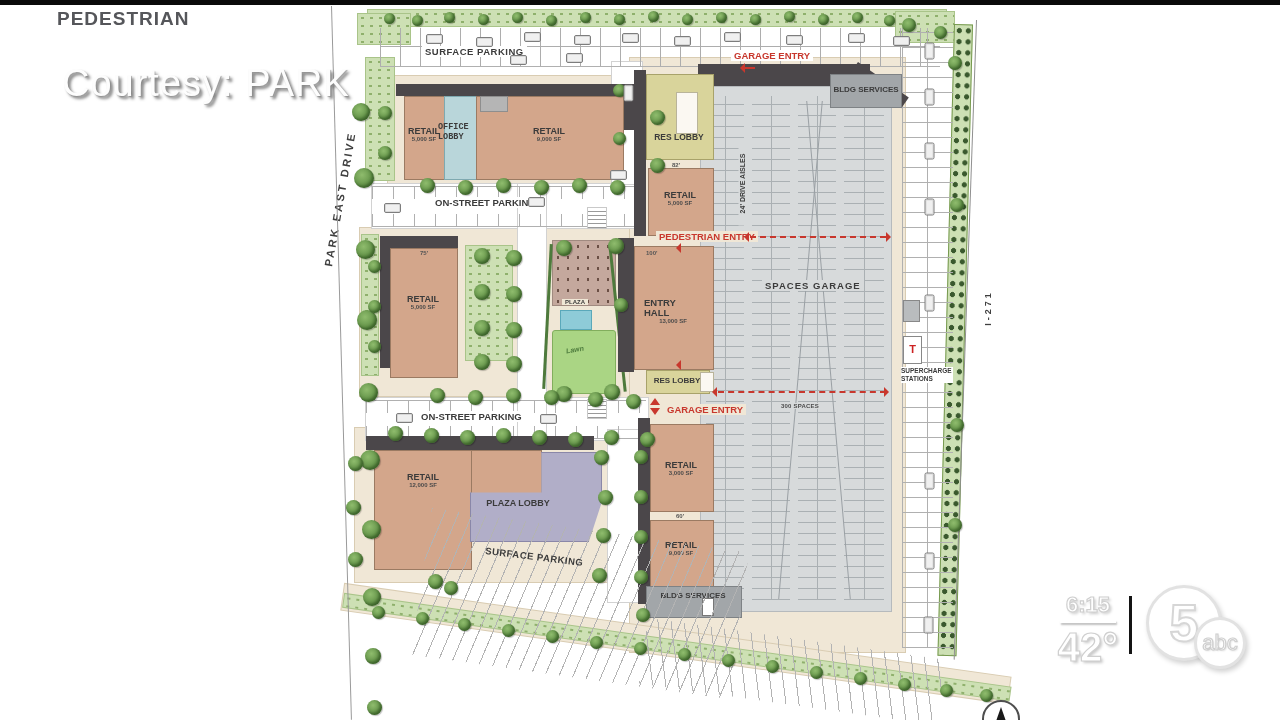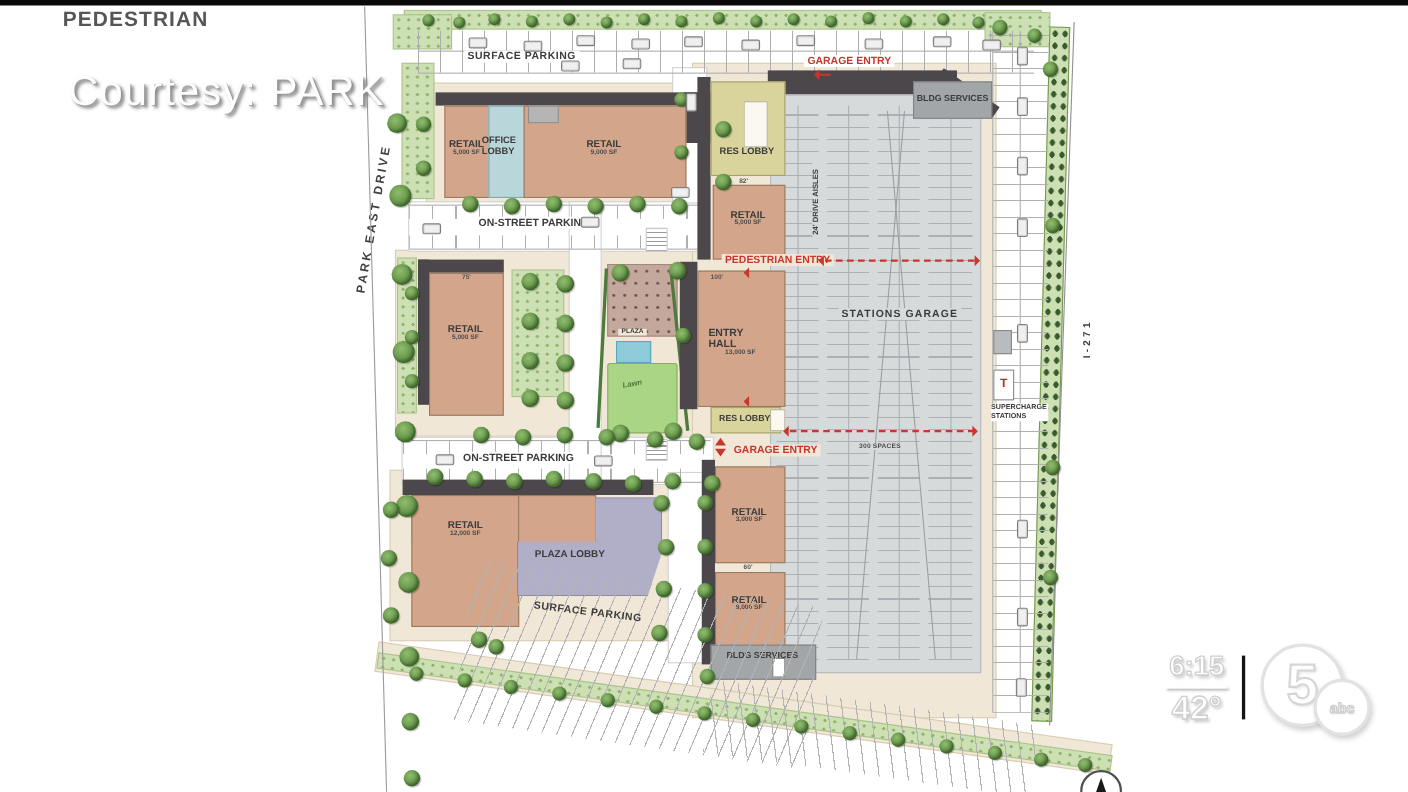--- a/index.html
+++ b/index.html
@@ -57,31 +57,31 @@
   .xwalk{background:#fff;background-image:repeating-linear-gradient(0deg,#9a9a9a 0 1px,transparent 1px 4px);
          box-shadow:0 0 0 1px #c9c9c9;}
   
   #topbar{left:0;top:0;width:1280px;height:5px;background:#0a0a0a;}
   #masterplan-title{left:57px;top:8px;font-size:19px;font-weight:bold;color:#55565a;letter-spacing:1px;}
   #courtesy{left:62px;top:62px;font-size:38px;color:#fdfdfd;letter-spacing:1px;z-index:40;
             text-shadow:3px 3px 3px rgba(125,125,125,.95),1px 1px 1px rgba(160,160,160,.8);}
   .embossed{color:#ffffff;-webkit-text-stroke:1.2px #cfcfcf;
             text-shadow:2px 2px 3px rgba(0,0,0,.22);}
   #timetemp{left:1050px;top:592px;width:76px;text-align:center;z-index:40;}
-  #time-val{font-size:25px;font-weight:bold;}
+  #time-val{font-size:22px;font-weight:bold;}
   #time-rule{width:56px;height:3px;background:#fff;margin:2px auto 2px auto;box-shadow:1px 2px 2px rgba(0,0,0,.25);}
-  #temp-val{font-size:30px;font-weight:bold;}
+  #temp-val{font-size:40px;font-weight:bold;}
   #sep-bar{left:1129px;top:596px;width:3px;height:58px;background:#141414;z-index:40;}
   .logo-circle{position:absolute;border-radius:50%;background:#fff;border:3px solid #e2e2e2;
                box-shadow:2px 3px 5px rgba(0,0,0,.18);display:flex;align-items:center;justify-content:center;}
   #logo-5{left:1146px;top:585px;width:70px;height:70px;z-index:40;}
   #logo-5 span{font-size:52px;font-weight:bold;color:#fff;-webkit-text-stroke:2px #d6d6d6;
                text-shadow:2px 2px 3px rgba(0,0,0,.12);}
   #logo-abc{left:1194px;top:617px;width:46px;height:46px;z-index:41;}
-  #logo-abc span{font-size:13px;font-weight:bold;color:#fff;-webkit-text-stroke:1.2px #cecece;
+  #logo-abc span{font-size:22px;font-weight:normal;color:#fff;-webkit-text-stroke:1.2px #cecece;
                text-shadow:1px 1px 2px rgba(0,0,0,.15);letter-spacing:0;}
   
   #compass{left:982px;top:700px;width:34px;height:34px;border-radius:50%;border:2px solid #4e4e4e;
            background:#fff;z-index:30;}
   #compass .needle{position:absolute;left:10px;top:5px;width:0;height:0;
            border-left:7px solid transparent;border-right:7px solid transparent;border-bottom:20px solid #191919;}
 </style>
 </head>
 <body>
 
@@ -140,21 +140,21 @@
   <div class="abs tan" style="left:404px;top:96px;width:40px;height:82px;"></div>
   <div class="abs blue" style="left:444px;top:96px;width:32px;height:82px;"></div>
   <div class="abs tan" style="left:476px;top:96px;width:146px;height:82px;"></div>
   <div class="abs" style="left:480px;top:96px;width:26px;height:14px;background:#b5b5b5;border:1px solid #8e8e8e;"></div>
 
   <div class="bstack" style="left:402px;top:126px;width:44px;">
     <span class="bname">RETAIL</span>
     <span class="barea">5,000 SF</span>
   </div>
   <div class="bstack" style="left:438px;top:122px;width:44px;">
-    <span class="bname" style="font-size:8.5px;">OFFICE LOBBY</span>
+    <span class="bname" style="font-size:8.5px;font-family:Liberation Mono, monospace;">OFFICE LOBBY</span>
   </div>
   <div class="bstack" style="left:527px;top:126px;width:44px;">
     <span class="bname">RETAIL</span>
     <span class="barea">9,000 SF</span>
   </div>
 
   <div class="abs roof" style="left:634px;top:70px;width:12px;height:166px;"></div>
   <div class="abs yellow" style="left:646px;top:74px;width:66px;height:84px;"></div>
   <div class="abs" style="left:676px;top:92px;width:20px;height:40px;background:#fbf8f2;border:1px solid #b9b49a;"></div>
   <div class="lbl" style="left:648px;top:132px;width:62px;font-size:8.5px;">RES LOBBY</div>
@@ -227,21 +227,21 @@
   </div>
   <div class="lbl" style="left:478px;top:498px;width:80px;font-size:9px;">PLAZA LOBBY</div>
 
   <div class="abs diag" style="left:432px;top:508px;width:320px;height:148px;transform:rotate(8deg);transform-origin:left top;"></div>
   <div class="abs diag2" style="left:648px;top:618px;width:300px;height:66px;transform:rotate(8deg);transform-origin:left top;"></div>
 
   <div class="lbl mask" style="left:422px;top:46px;font-size:9.5px;letter-spacing:0.5px;background:#fff;">SURFACE PARKING</div>
   <div class="lbl mask" style="left:432px;top:197px;font-size:9.5px;background:#fff;">ON-STREET PARKING</div>
   <div class="lbl mask" style="left:418px;top:411px;font-size:9.5px;background:#fff;">ON-STREET PARKING</div>
   <div class="lbl mask" style="left:482px;top:551px;font-size:9.5px;letter-spacing:0.5px;transform:rotate(7deg);">SURFACE PARKING</div>
-  <div class="lbl mask" style="left:762px;top:280px;font-size:9.5px;letter-spacing:1px;background:#d7dadb;">STATIONS GARAGE</div>
+  <div class="lbl mask" style="left:762px;top:280px;font-size:9.5px;letter-spacing:1px;background:#d7dadb;">SPACES GARAGE</div>
   <div class="lbl" style="left:700px;top:180px;width:84px;font-size:7px;background:#d7dadb;transform:rotate(-90deg);">24' DRIVE AISLES</div>
   <div class="lbl mask tiny" style="left:778px;top:403px;background:#d7dadb;color:#4a4a4a;">300 SPACES</div>
   <div class="abs" style="left:901px;top:367px;width:52px;background:#fff;font-weight:bold;font-size:6.5px;color:#3b3b3b;line-height:8px;">
     <span>SUPERCHARGE</span><br>
     <span>STATIONS</span>
   </div>
 
   <div class="lbl red mask" style="left:731px;top:50px;font-size:9.5px;background:#fff;">GARAGE ENTRY</div>
   <span class="arrL" style="left:740px;top:63px;"></span>
   <div class="abs" style="left:745px;top:67px;width:10px;height:2px;background:#c8372d;"></div>

